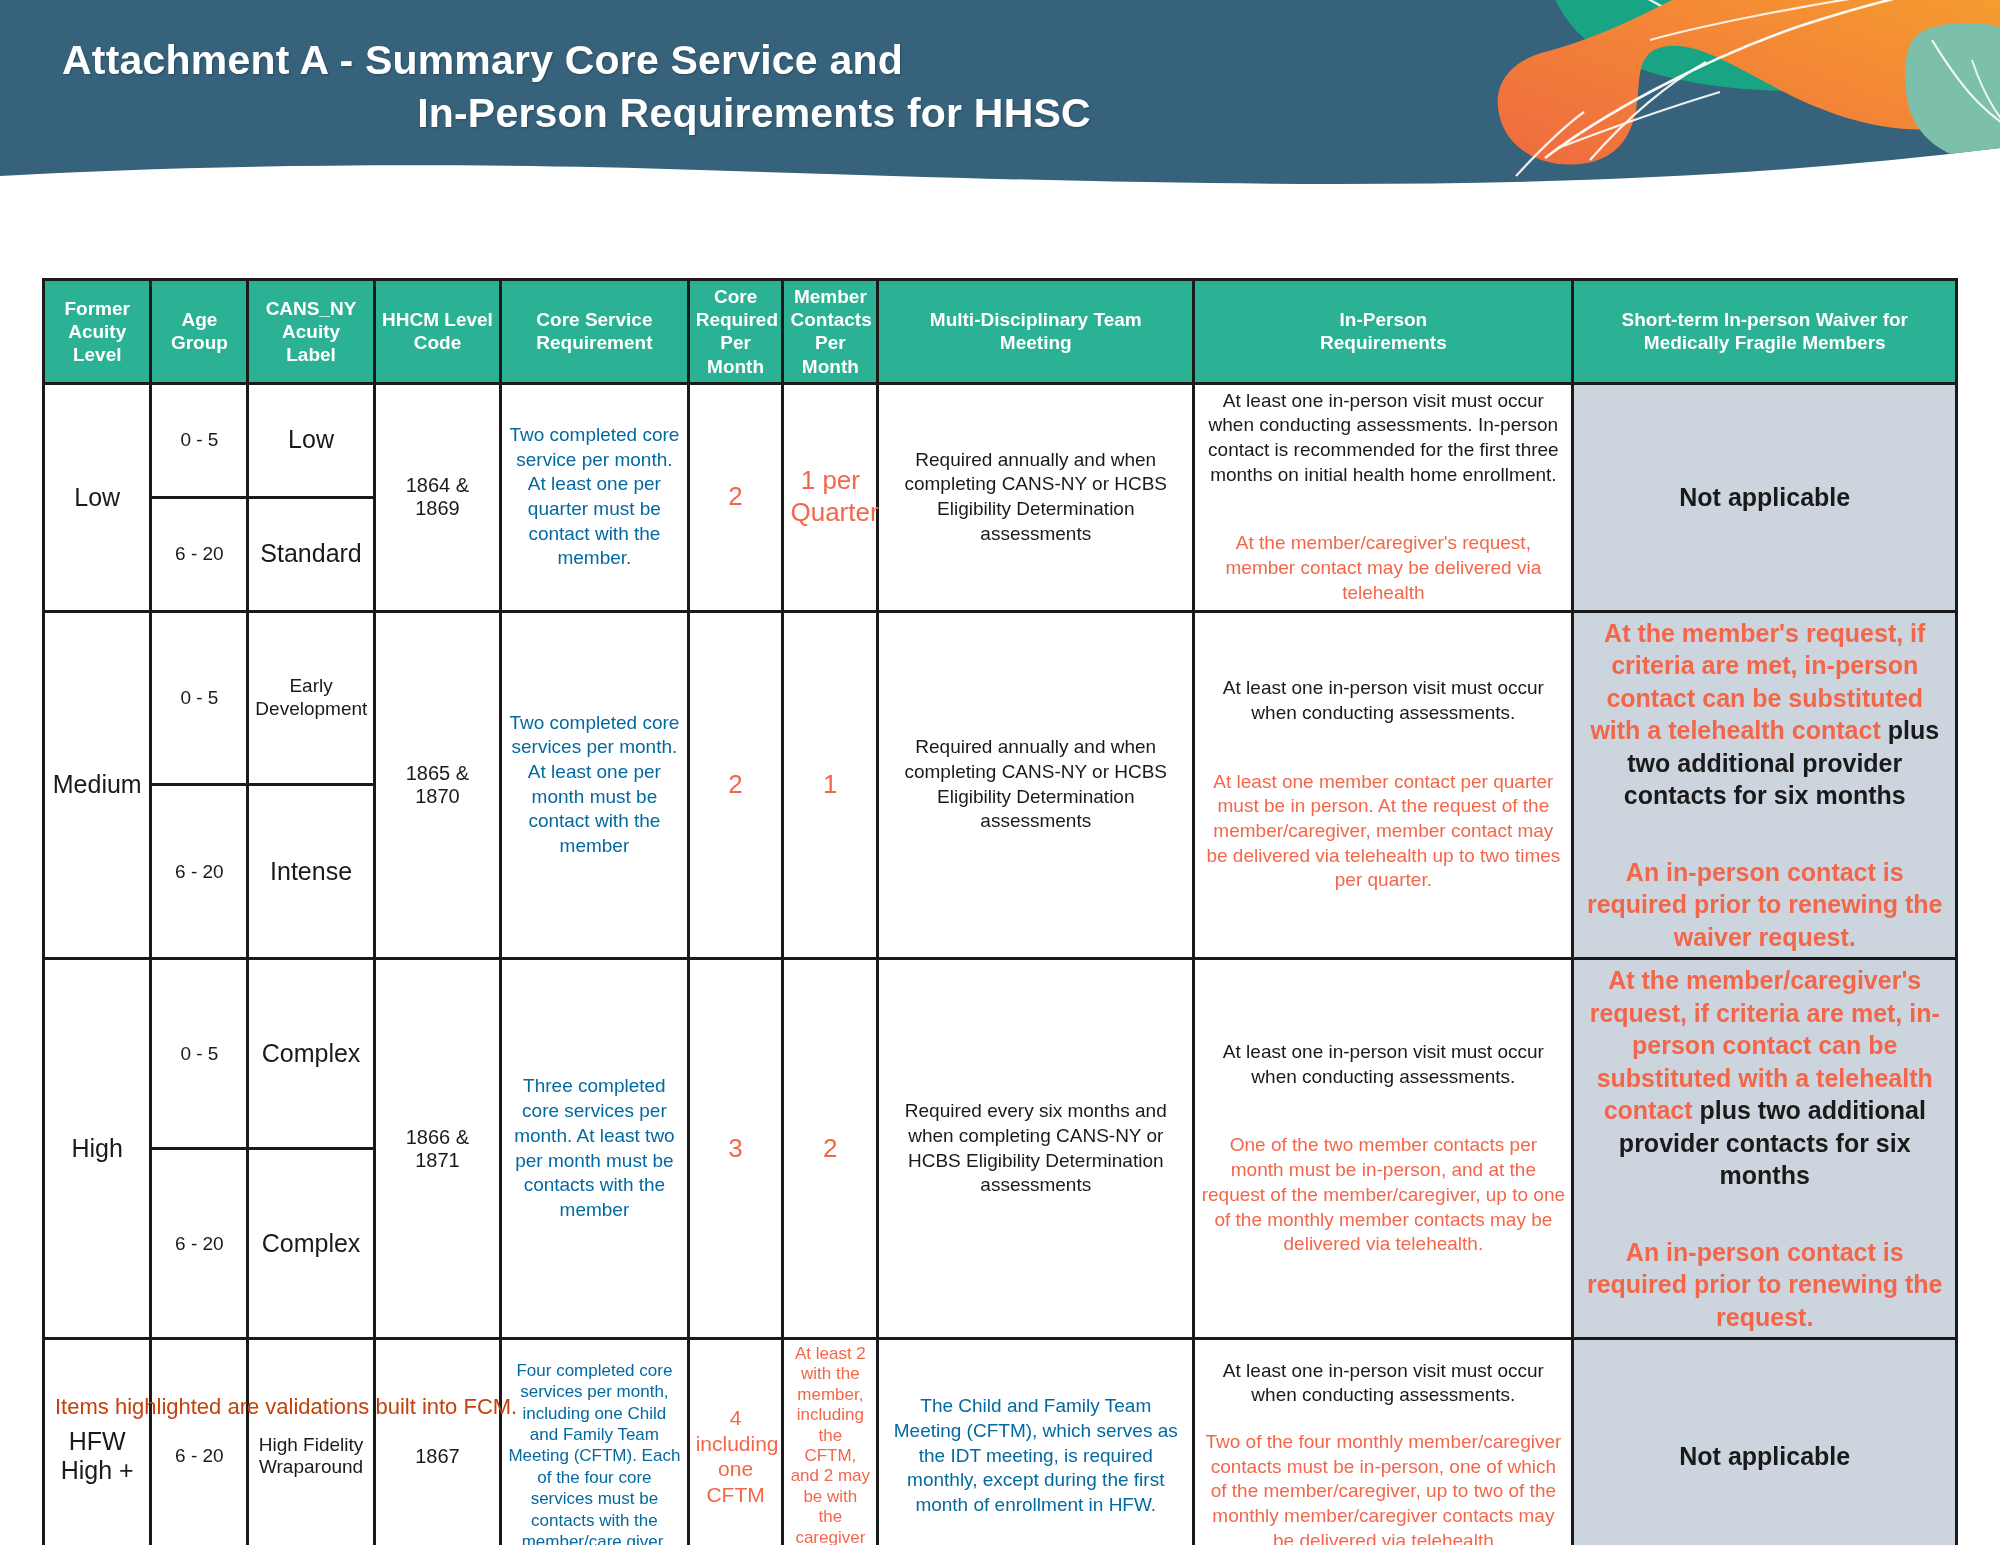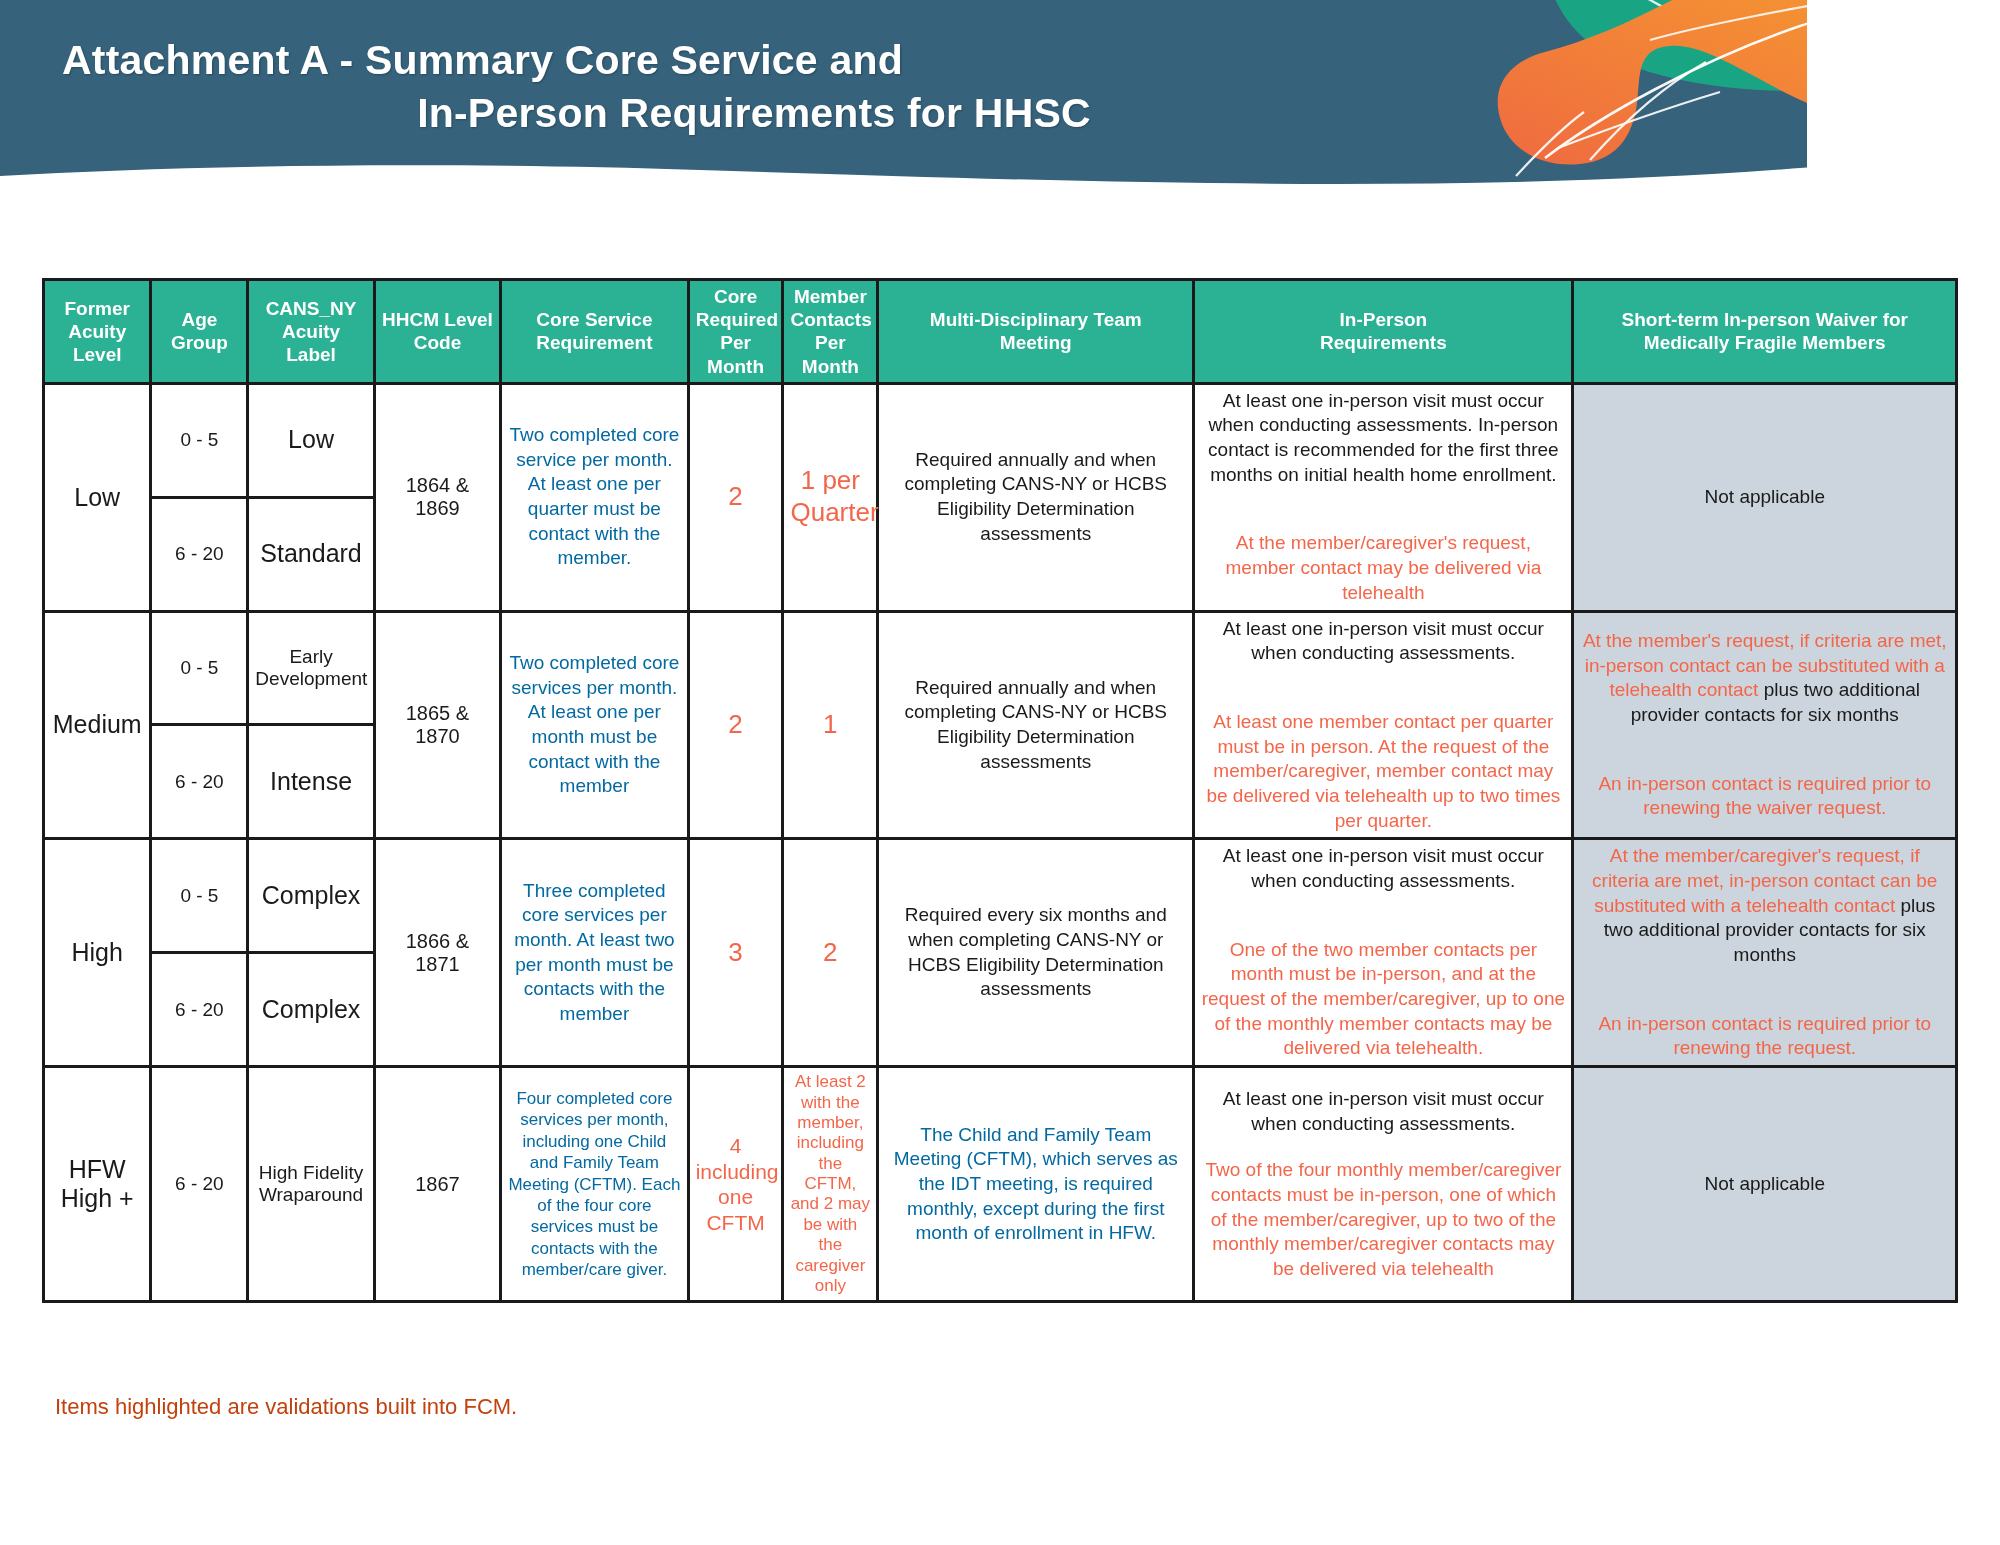--- a/index.html
+++ b/index.html
@@ -10,21 +10,21 @@
     background: #ffffff;
     font-family: "Liberation Sans", sans-serif;
     overflow: hidden;
     position: relative;
   }
 
   
   .banner {
     position: absolute;
     left: 0; top: 0;
-    width: 1807px;
+    width: 2000px;
     height: 210px;
     overflow: hidden;
   }
   .banner-bg {
     position: absolute;
     left: 0; top: 0;
     width: 2000px;
     height: 210px;
   }
   .banner-title {
@@ -87,21 +87,21 @@
   td.agegrp    { font-size: 19px; color: #1a1a1a; }
   td.acuitylbl { font-size: 25px; color: #1a1a1a; line-height: 1.18; }
   td.acuitylbl.sm { font-size: 19px; }
   td.ratecode  { font-size: 20px; color: #1a1a1a; }
   td.num       { font-size: 26px; color: #f4664a; line-height: 1.22; }
   td.num.small { font-size: 21px; }
   td.num.tiny  { font-size: 17px; line-height: 1.20; text-align: center; }
   td.txt       { font-size: 19px; color: #1a1a1a; line-height: 1.30; }
   td.red       { font-size: 19px; color: #0369a1; line-height: 1.30; }
   td.red.small { font-size: 17px; line-height: 1.26; }
-  td.waivercell{ background: #ccd5dd !important; font-size: 19px; color: #1a1a1a; line-height: 1.30; }
+  td.waivercell{ background: #ccd5dd !important; font-size: 25px; color: #1a1a1a; line-height: 1.30; font-weight: bold; }
 
   .blk { display: block; }
   .gap-lg { display: block; height: 44px; }
   .gap-sm { display: block; height: 22px; }
   .red-span { color: #f4664a; }
   .blk-span { color: #1a1a1a; }
 
   .pad-core { padding: 0 4px; }
 
   

